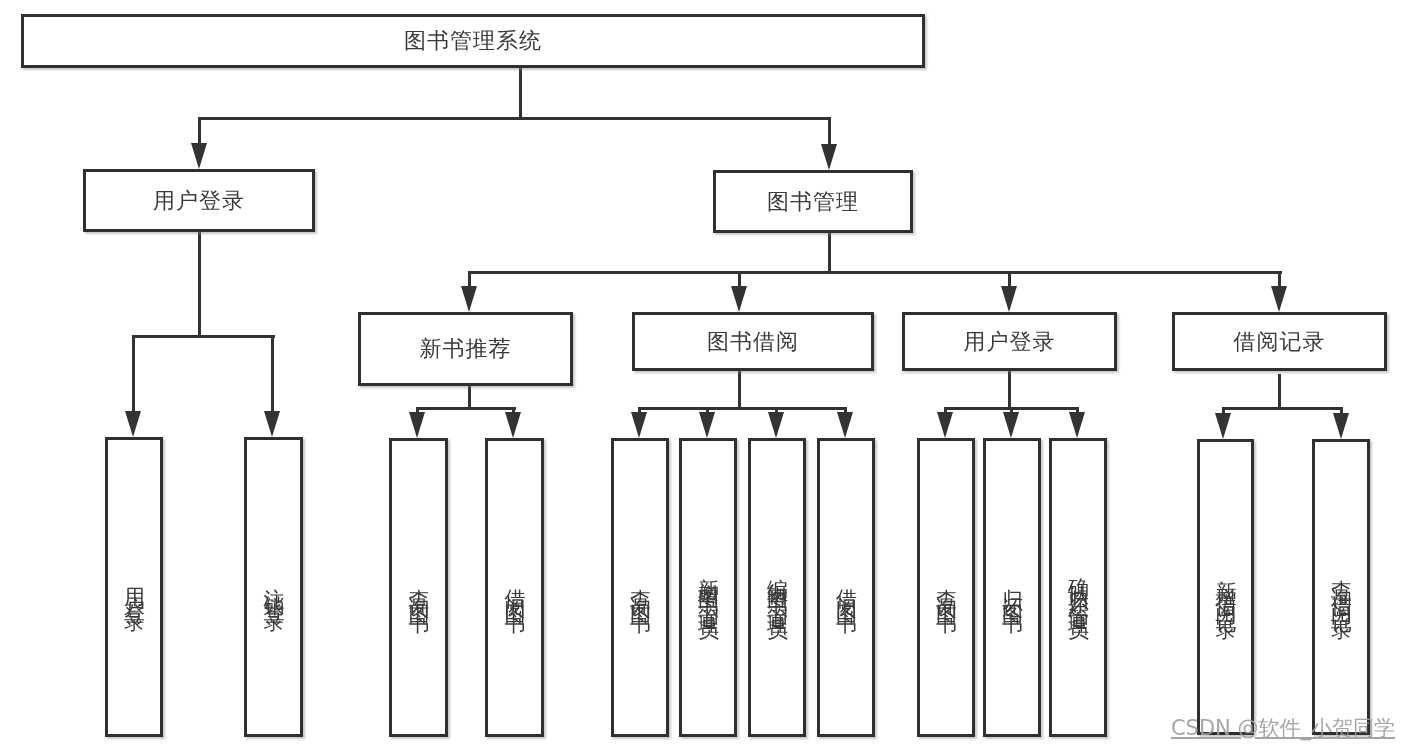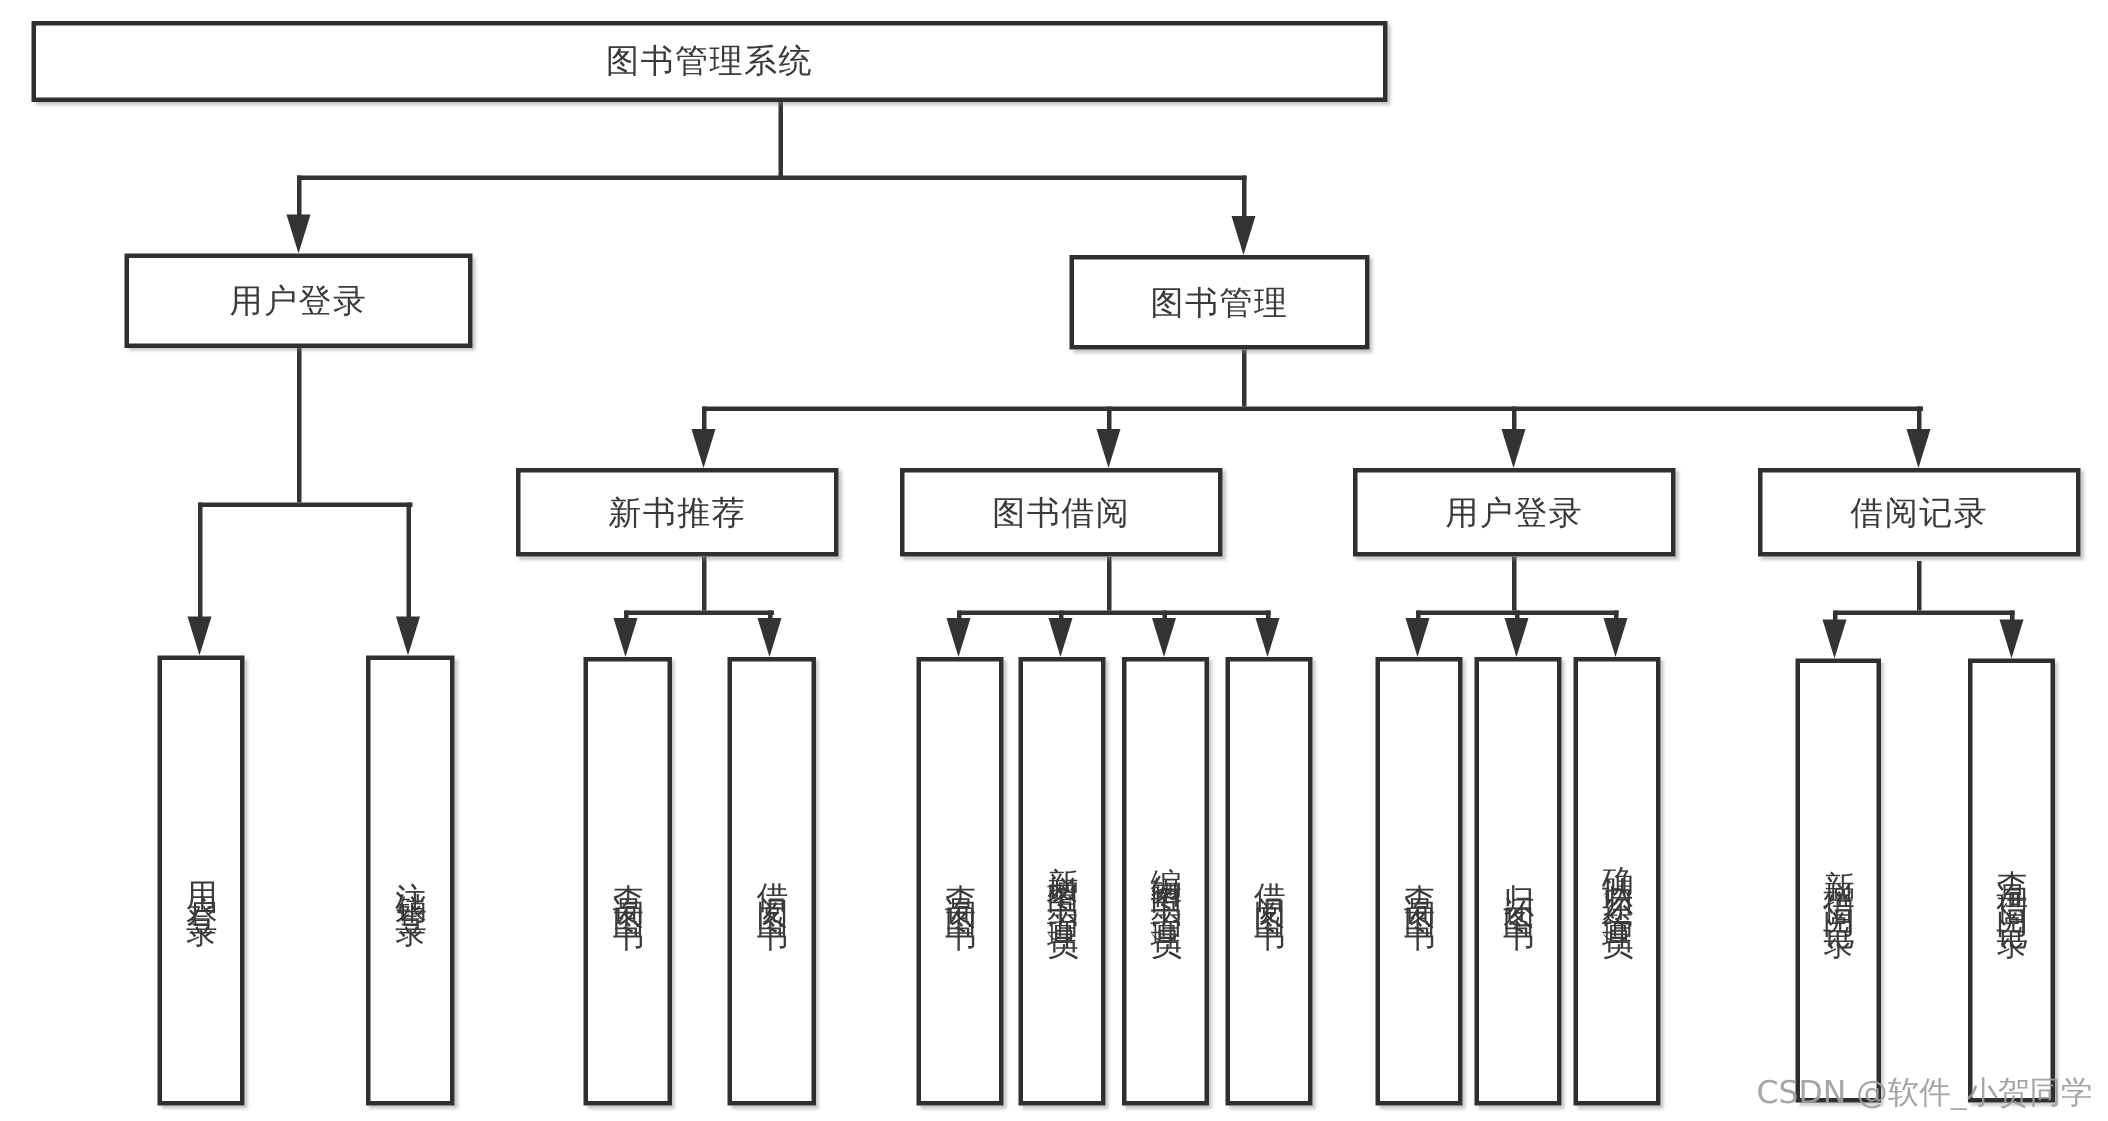--- a/index.html
+++ b/index.html
@@ -34,20 +34,21 @@
     position:absolute;width:0;height:0;
     border-left:8px solid transparent;
     border-right:8px solid transparent;
     border-top:26px solid var(--line,#333333);
   }
   .watermark{
     position:absolute;right:10px;bottom:5px;
     font-size:21px;color:var(--watermark,#9e9e9e);
     opacity:.92;white-space:nowrap;z-index:5;
     font-family:"DejaVu Sans","Liberation Sans",sans-serif;
+    text-decoration:underline;
   }
 </style>
 </head>
 <body>
 
 <div class="canvas" style="--background: #ffffff; --line: #333333; --border: #2f2f2f; --text: #3a3a3a; --watermark: #9e9e9e;">
 
   <div class="ln" style="left:519px;top:68px;width:3px;height:50px"></div>
   <div class="ln" style="left:198px;top:117px;width:633px;height:3px"></div>
   <div class="ln" style="left:198px;top:117px;width:3px;height:30px"></div>
@@ -105,22 +106,22 @@
   <div class="ln" style="left:1222px;top:407px;width:3px;height:8px"></div>
   <div class="ah" style="left:1215px;top:413px"></div>
   <div class="ln" style="left:1340px;top:407px;width:3px;height:8px"></div>
   <div class="ah" style="left:1333px;top:413px"></div>
 
   <div class="hbox" style="left:21px;top:14px;width:904px;height:54px">图书管理系统</div>
 
   <div class="hbox" style="left:83px;top:169px;width:232px;height:63px">用户登录</div>
   <div class="hbox" style="left:713px;top:170px;width:200px;height:63px">图书管理</div>
 
-  <div class="hbox" style="left:344px;top:312px;width:215px;height:59px">新书推荐</div>
-  <div class="hbox" style="left:600px;top:312px;width:215px;height:59px">图书借阅</div>
+  <div class="hbox" style="left:358px;top:312px;width:215px;height:74px">新书推荐</div>
+  <div class="hbox" style="left:632px;top:312px;width:242px;height:59px">图书借阅</div>
   <div class="hbox" style="left:902px;top:312px;width:215px;height:59px">用户登录</div>
   <div class="hbox" style="left:1172px;top:312px;width:215px;height:59px">借阅记录</div>
 
   <div class="vbox" style="left:105px;top:437px;width:58px;height:300px">用户登录</div>
   <div class="vbox" style="left:244px;top:437px;width:59px;height:300px">注销登录</div>
 
   <div class="vbox" style="left:389px;top:438px;width:59px;height:299px">查询图书</div>
   <div class="vbox" style="left:485px;top:438px;width:59px;height:299px">借阅图书</div>
 
   <div class="vbox" style="left:611px;top:438px;width:58px;height:299px">查询图书</div>

